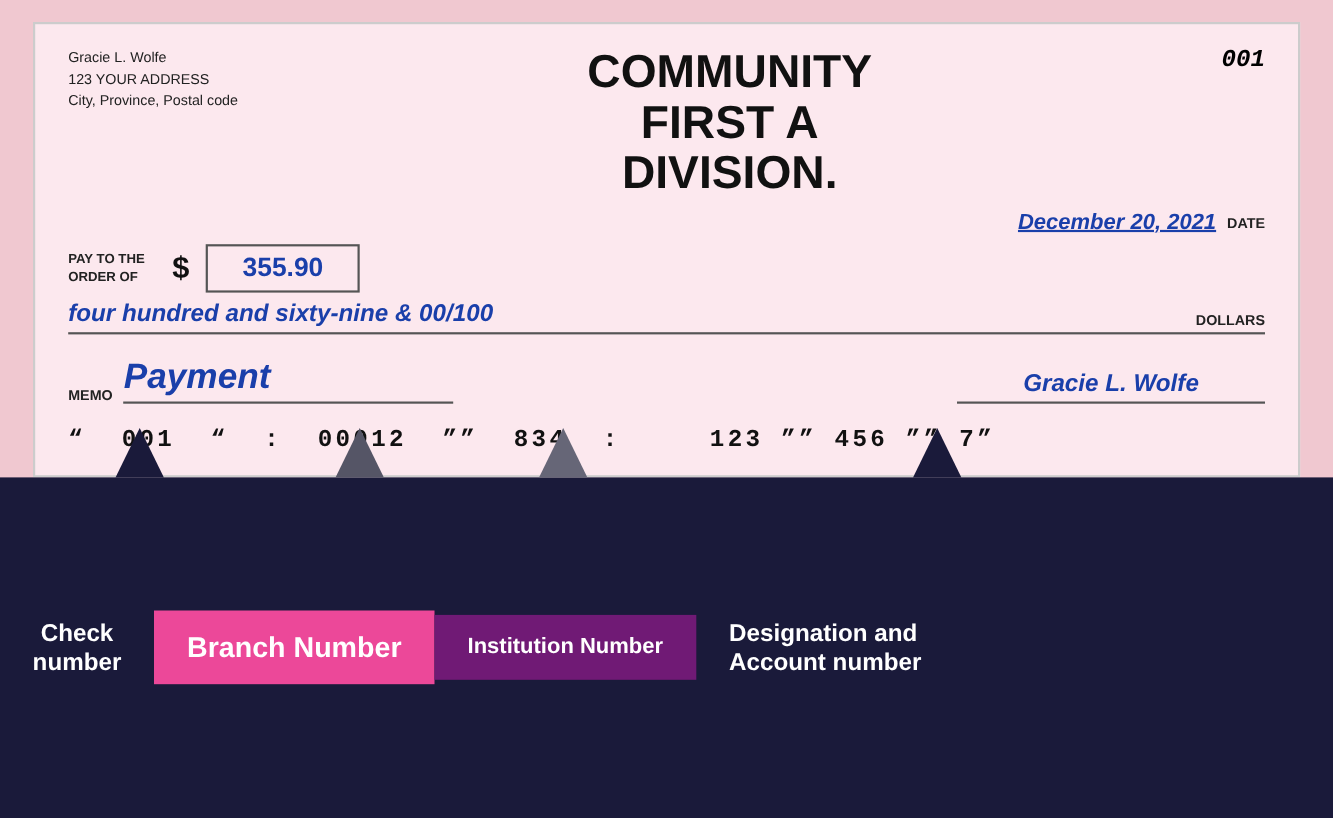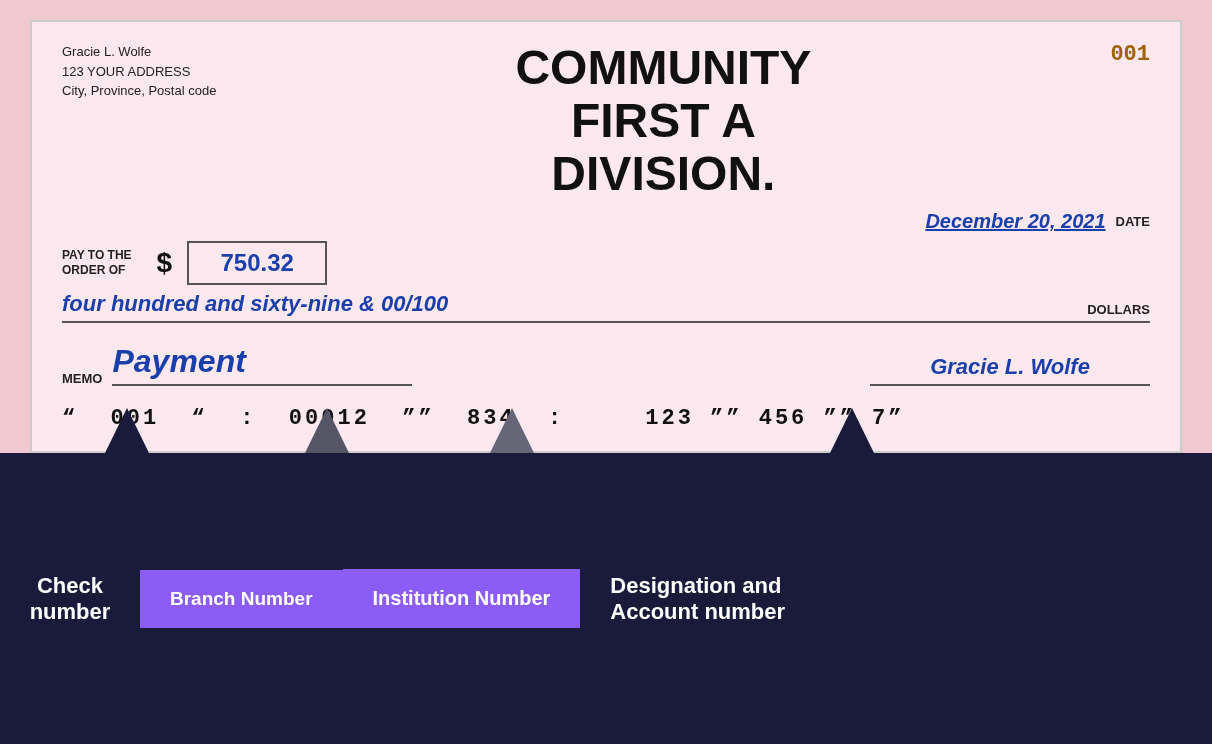--- a/index.html
+++ b/index.html
@@ -35,35 +35,36 @@
       margin-bottom: 10px;
     }
 
     .check-address {
       font-size: 13px;
       line-height: 1.5;
       color: #222;
     }
 
     .check-bank-name {
-      font-size: 48px;
+      font-size: 42px;
       font-weight: bold;
       text-align: center;
       color: #111;
       line-height: 1.1;
       flex: 1;
       margin: 0 20px;
     }
 
     .check-number-top {
       font-size: 22px;
       font-weight: bold;
-      color: #a16207;
+      color: #000000;
       font-family: 'Courier New', monospace;
       white-space: nowrap;
+      font-style: italic;
     }
 
     
     .check-date-row {
       display: flex;
       justify-content: flex-end;
       align-items: center;
       margin-bottom: 8px;
       gap: 10px;
     }
@@ -250,31 +251,31 @@
       color: white;
       font-size: 22px;
       font-weight: bold;
       width: 140px;
       text-align: center;
       padding: 20px 10px;
       flex-shrink: 0;
     }
 
     .label-branch {
-      background-color: #8b5cf6;
+      background-color: #ec4899;
       color: white;
-      font-size: 19px;
+      font-size: 26px;
       font-weight: bold;
       padding: 18px 30px;
       text-align: center;
       flex-shrink: 0;
     }
 
     .label-institution {
-      background-color: #8b5cf6;
+      background-color: #701a75;
       color: white;
       font-size: 20px;
       font-weight: bold;
       padding: 18px 30px;
       text-align: center;
       flex-shrink: 0;
     }
 
     .label-designation {
       color: white;
@@ -324,21 +325,21 @@
     </div>
 
     <div class="check-date-row">
       <span class="check-date-value">December 20, 2021</span>
       <span class="check-date-label">DATE</span>
     </div>
 
     <div class="check-pay-row">
       <div class="pay-to-label">PAY TO THE<br>ORDER OF</div>
       <span class="dollar-sign">$</span>
-      <div class="amount-box">750.32</div>
+      <div class="amount-box">355.90</div>
     </div>
 
     <div class="check-words-row">
       <span class="amount-words">four hundred and sixty-nine &amp; 00/100</span>
       <span class="dollars-label">DOLLARS</span>
     </div>
 
     <div class="check-memo-row">
       <div class="memo-section">
         <span class="memo-label">MEMO</span>

